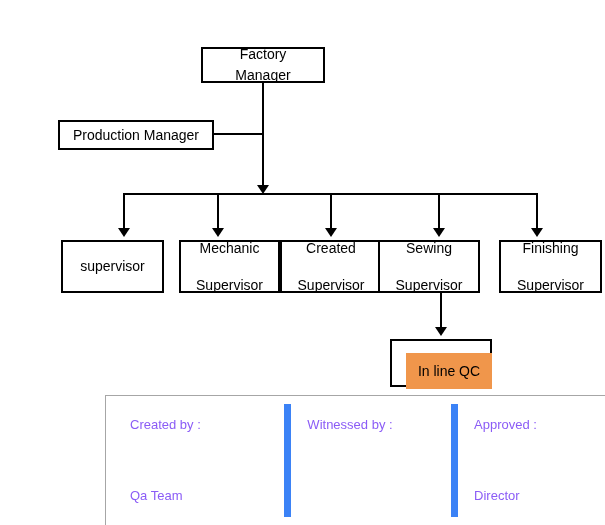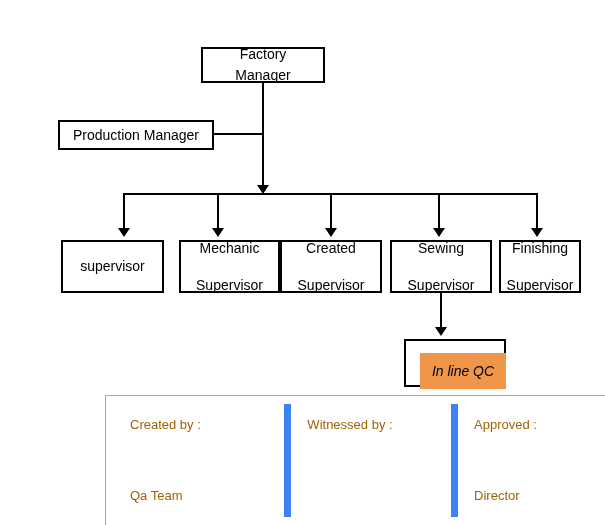--- a/index.html
+++ b/index.html
@@ -34,26 +34,25 @@
     position: absolute;
     width: 0; height: 0;
     border-left: 6px solid transparent;
     border-right: 6px solid transparent;
     border-top: 9px solid #000;
   }
 
   
   .qc-outer {
     position: absolute;
-    left: 372px; top: 307px;
+    left: 358px; top: 307px;
     width: 102px; height: 48px;
     border: 2px solid #000;
     background: #fff;
     padding: 4px 6px;
-    font-style: italic;
   }
   .qc-fill {
     width: 100%; height: 100%;
     display: flex;
     align-items: flex-start;
     justify-content: center;
     padding-top: 2px;
     font-size: 14px;
     color: #000;
   }
@@ -66,21 +65,21 @@
     display: flex;
     border: 1px solid #A6A6A6;
     background: #fff;
   }
   .signoff-cell {
     display: flex;
     flex-direction: column;
     justify-content: space-between;
     padding: 5px 8px 6px 8px;
     font-size: 13px;
-    color: #a16207;
+    color: #8b5cf6;
   }
   .signoff-cell + .signoff-cell { border-left: 7px solid #3b82f6; }
 </style>
 </head>
 <body>
 
 <div class="canvas">
 
   <div class="line" style="left:230px; top:51px; width:2px; height:104px;"></div>
   <div class="arrow-down" style="left:225px; top:153px;"></div>
@@ -120,26 +119,26 @@
   <div class="node" style="left:147px; top:208px; width:101px; height:53px;">
     <span>Mechanic</span>
     <span>Supervisor</span>
   </div>
 
   <div class="node" style="left:248px; top:208px; width:102px; height:53px;">
     <span>Created</span>
     <span>Supervisor</span>
   </div>
 
-  <div class="node" style="left:358px; top:208px; width:102px; height:53px;">
+  <div class="node" style="left:346px; top:208px; width:102px; height:53px;">
     <span>Sewing</span>
     <span>Supervisor</span>
   </div>
 
-  <div class="node" style="left:467px; top:208px; width:82px; height:53px;">
+  <div class="node" style="left:467px; top:208px; width:103px; height:53px;">
     <span>Finishing</span>
     <span>Supervisor</span>
   </div>
 
   <div class="qc-outer">
     <div class="qc-fill" style="background: rgb(240, 150, 75);">
       <span>In line QC</span>
     </div>
   </div>
 

